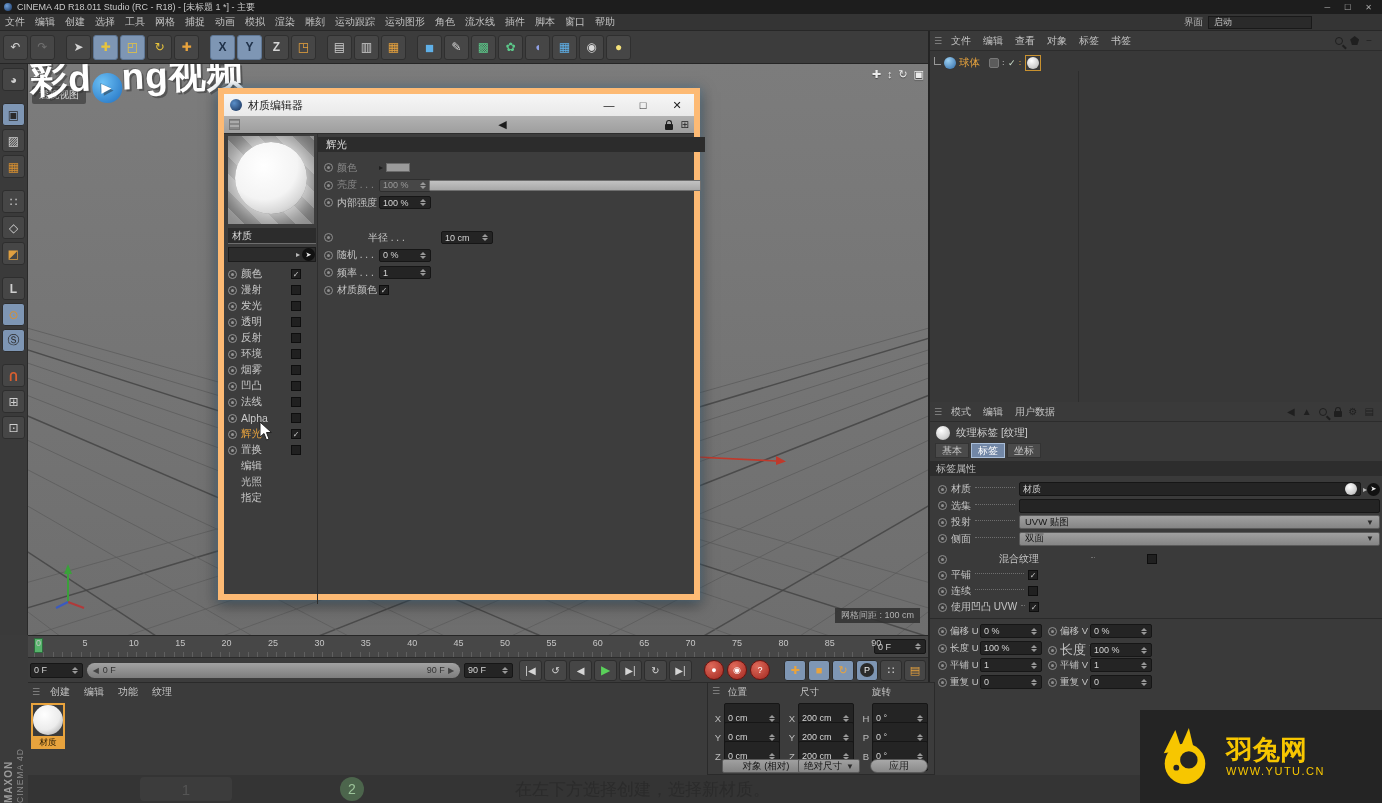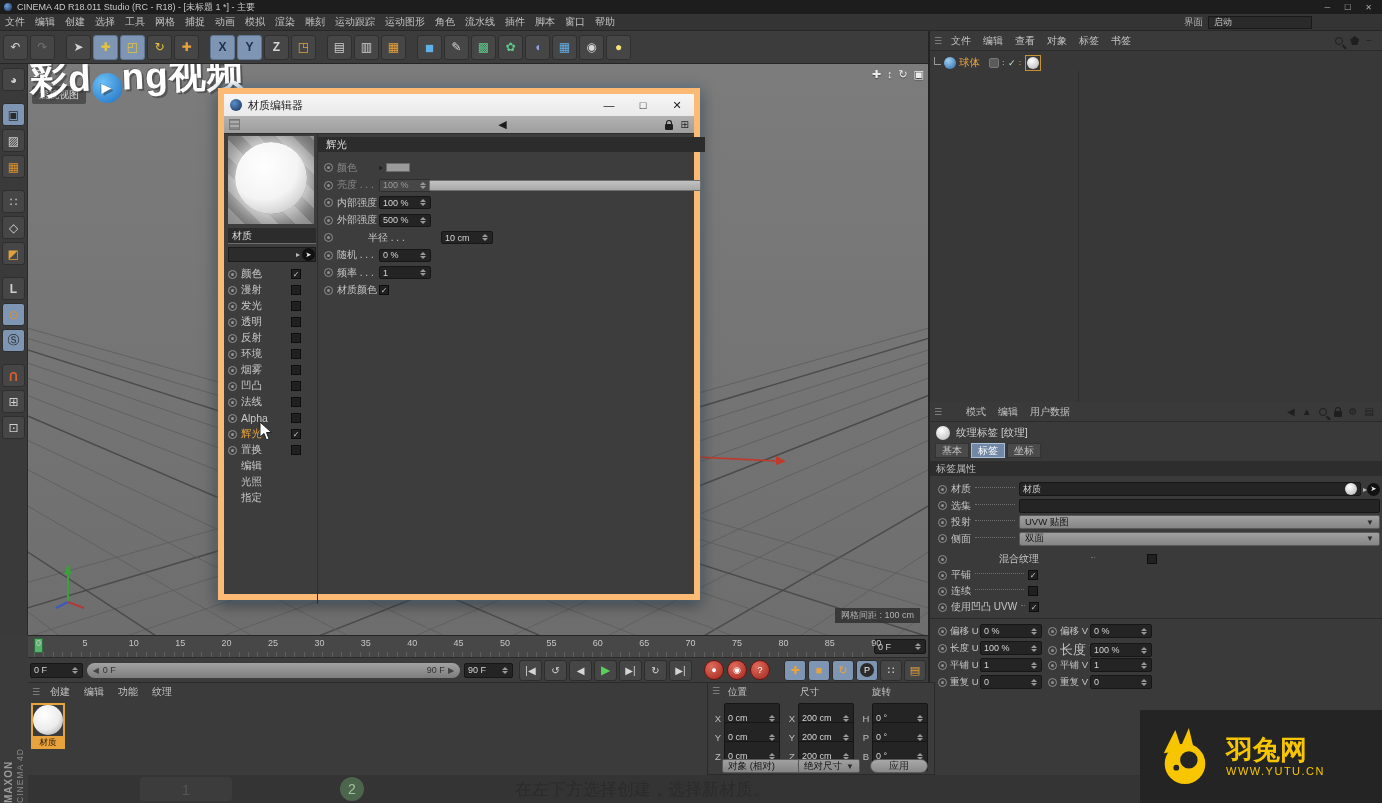--- a/index.html
+++ b/index.html
@@ -490,21 +490,21 @@
         <span class="dots2 or">∶</span>
         <span class="mattag">
             <span class="ms"></span>
           </span>
       </div>
     </div>
 
     <div id="am">
       <div class="pmenubar">
         <span class="burger">☰</span>
-        <span id="am-items" style="display:flex;margin-left:15px;">
+        <span id="am-items" style="display:flex;">
             <span class="mi">模式</span>
             <span class="mi">编辑</span>
             <span class="mi">用户数据</span>
           </span>
         <span class="pm-icons">
           <span class="darkglyph">◀</span>
           <span class="darkglyph">▲</span>
           <span class="i-search"></span>
           <span class="i-lock"></span>
           <span class="darkglyph">⚙</span>
@@ -759,28 +759,20 @@
             <span class="fv">100 %</span>
             <span class="spin"></span>
           </span>
           <span class="slider"></span>
         </div>
         <div class="merow" style="top: 61px;">
           <span class="cir"></span>
           <span class="melab">内部强度</span>
           <span class="fld">
             <span class="fv">100 %</span>
-            <span class="spin"></span>
-          </span>
-        </div>
-        <div class="merow" style="top: 78.5px;">
-          <span class="cir"></span>
-          <span class="melab">外部强度</span>
-          <span class="fld">
-            <span class="fv">500 %</span>
             <span class="spin"></span>
           </span>
         </div>
         <div class="merow" style="top: 96px; gap: 31px;">
           <span class="cir"></span>
           <span class="melab">半径 . . .</span>
           <span class="fld">
             <span class="fv">10 cm</span>
             <span class="spin"></span>
           </span>
@@ -892,21 +884,21 @@
           </span>
         </div>
         <div class="crow" style="left: 154px; top: 58px;">
           <span class="axl">B</span>
           <span class="fld">
             <span class="fv">0 °</span>
             <span class="spin"></span>
           </span>
         </div>
       </div>
-    <span class="dd" style="left:14px;top:76px;width:88px;">
+    <span class="dd" style="left:14px;top:76px;width:88px;flex-direction:column;">
         <span class="ddv">对象 (相对)</span>
         <span class="ddarr">▼</span>
       </span>
     <span class="dd" style="left:90px;top:76px;">
         <span class="ddv">绝对尺寸</span>
         <span class="ddarr">▼</span>
       </span>
     <span id="applybtn">应用</span>
   </div>
 

